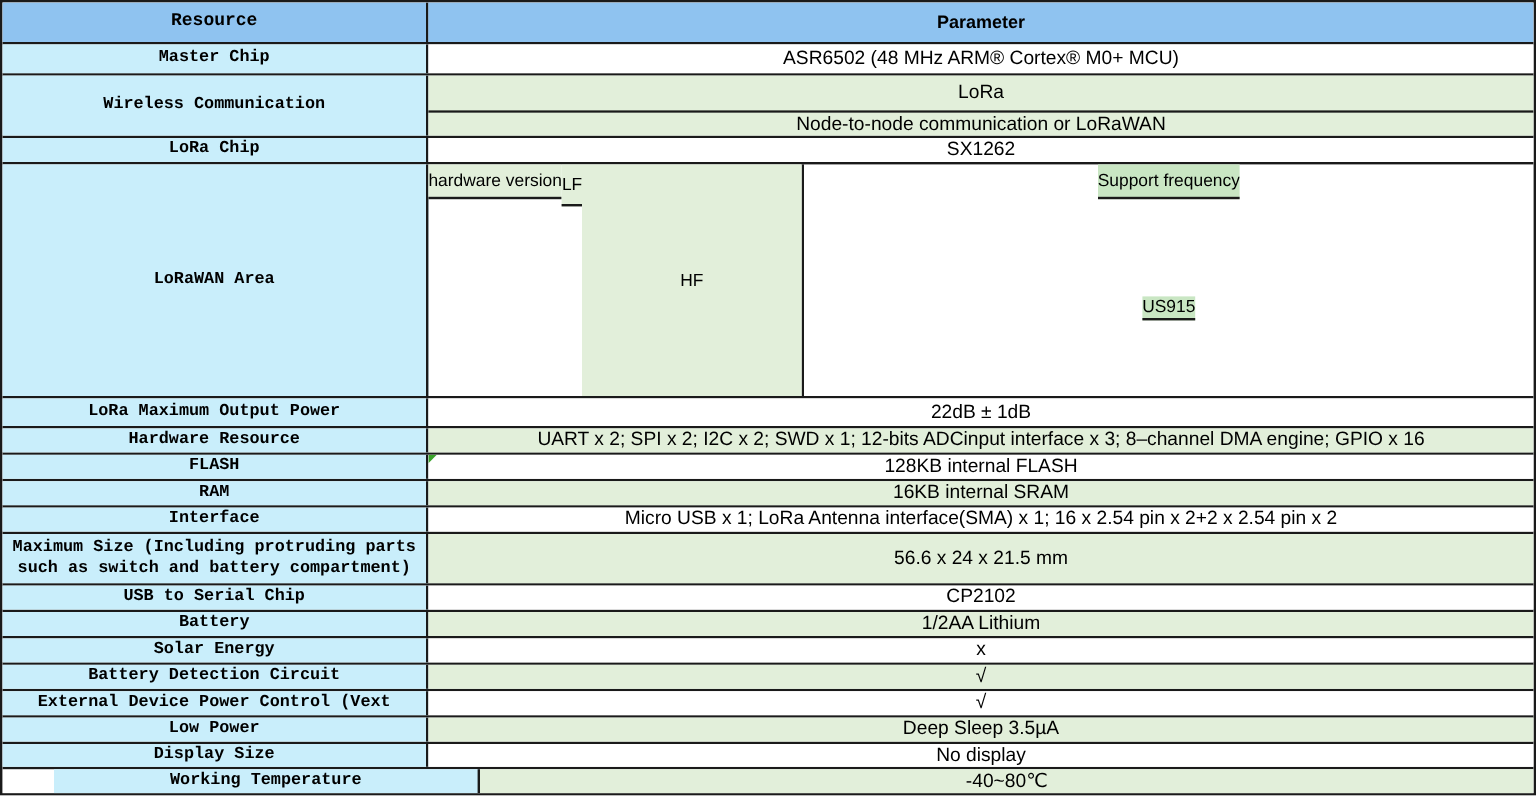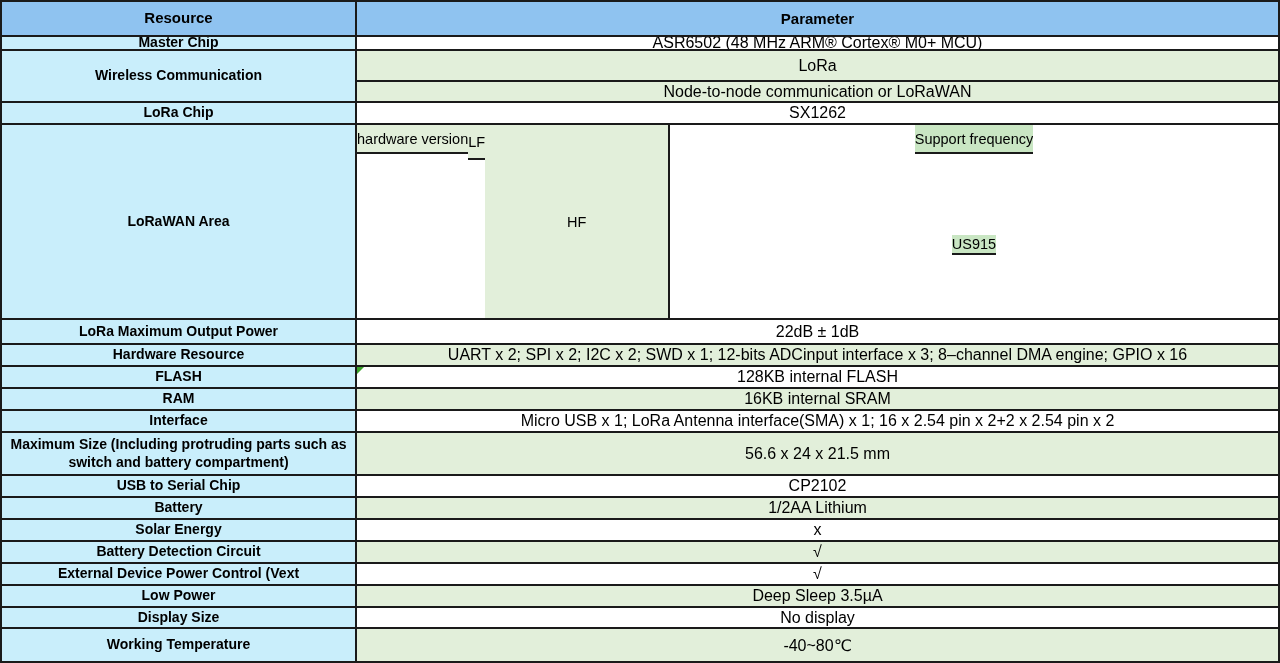--- a/index.html
+++ b/index.html
@@ -9,26 +9,26 @@
     --mid-green:#C9E6C3;
     --flag-green:#3AA32A;
     --bd:#1a1a1a;
   }
   html,body{margin:0;padding:0;background:#fff;}
   body{width:1280px;height:663px;overflow:hidden;
        font-family:"Liberation Sans","DejaVu Sans",sans-serif;color:#000;}
   .spec-table{width:1280px;height:663px;box-sizing:border-box;
       border:2px solid var(--bd);display:flex;flex-direction:column;overflow:hidden;}
   .row{display:flex;box-sizing:border-box;border-bottom:2px solid var(--bd);flex:0 0 auto;}
-  .row.last{border-bottom:none;flex:1 1 auto;}
+  .row.last{border-bottom:none;flex:1 1 auto;padding-left:43px;}
   .cell{box-sizing:border-box;display:flex;align-items:center;justify-content:center;
         text-align:center;overflow:hidden;}
   .label-cell{flex:0 0 355px;width:355px;border-right:2px solid var(--bd);
         background:var(--label-cyan);font-weight:bold;font-size:14px;line-height:1.25;
-        padding:0 4px;}
+        padding:0 4px;font-family:Liberation Mono, monospace;}
   .value-cell{flex:1 1 auto;font-size:16px;position:relative;}
   .header-row .cell{background:var(--header-blue);font-weight:bold;font-size:15px;}
   .bg-white{background:#ffffff;}
   .bg-green{background:var(--light-green);}
   .bg-mid{background:var(--mid-green);}
   .stack{flex:1 1 auto;display:flex;flex-direction:column;}
   .stack .sub{box-sizing:border-box;border-bottom:2px solid var(--bd);}
   .stack .sub:last-child{border-bottom:none;flex:1 1 auto;}
   .mid-col{flex:0 0 313px;width:313px;border-right:2px solid var(--bd);
         display:flex;flex-direction:row;box-sizing:border-box;}
@@ -39,21 +39,21 @@
 </head>
 <body>
 
 <div class="spec-table">
 
   <div class="row header-row" style="height:35px">
     <div class="cell label-cell">Resource</div>
     <div class="cell value-cell">Parameter</div>
   </div>
 
-  <div class="row" style="height:14px">
+  <div class="row" style="height:26px">
     <div class="cell label-cell">Master Chip</div>
     <div class="cell value-cell bg-white">ASR6502 (48 MHz ARM® Cortex® M0+ MCU)</div>
   </div>
 
   <div class="row" style="height:52px">
     <div class="cell label-cell">Wireless Communication</div>
     <div class="stack">
       <div class="cell value-cell sub bg-green" style="height:30px">LoRa</div>
       <div class="cell value-cell sub bg-green">Node-to-node communication or LoRaWAN</div>
     </div>

